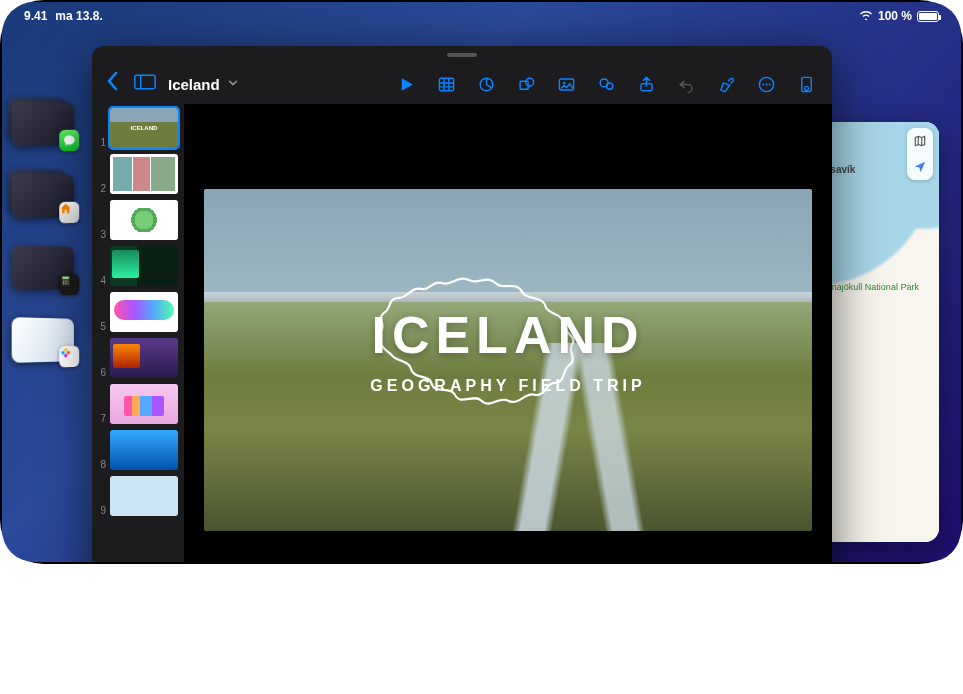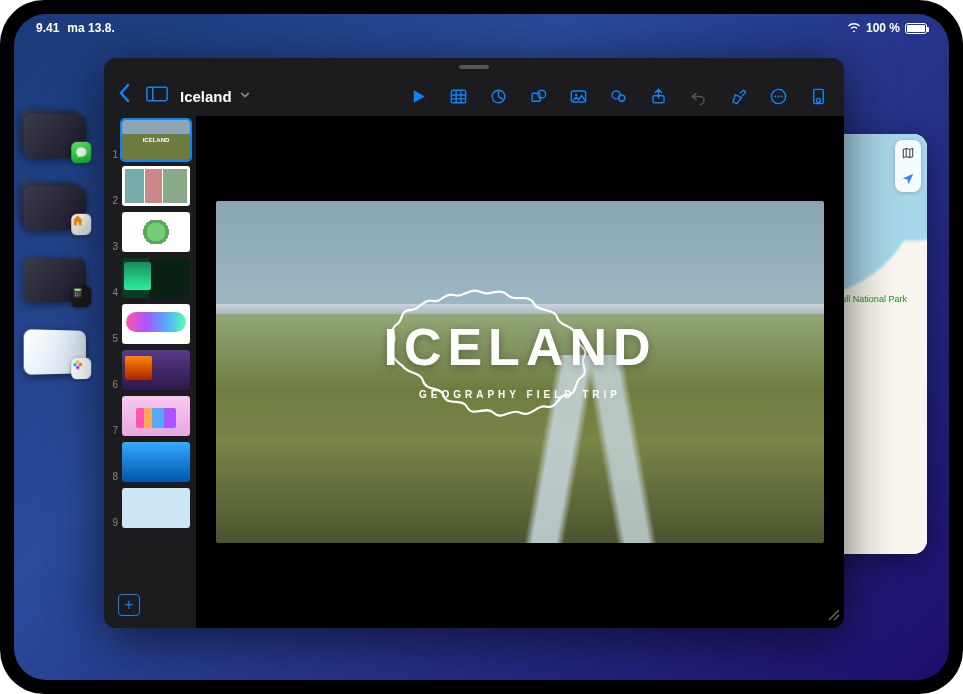--- a/index.html
+++ b/index.html
@@ -1,21 +1,21 @@
 <!DOCTYPE html>
 <html><head>
 <meta charset="utf-8">
 <style>
   * { margin: 0; padding: 0; box-sizing: border-box; }
   html, body { width: 963px; height: 694px; overflow: hidden; font-family: -apple-system, Helvetica, Arial, sans-serif; }
   .device {
-    width: 963px; height: 694px;
+    width: 963px; height: 564px;
     background: #000;
     border-radius: 44px;
-    padding: 14px;
+    padding: 2px;
     position: relative;
   }
   .screen {
     width: 100%; height: 100%;
     border-radius: 32px;
     background: linear-gradient(135deg,#1a3a7a 0%,#2a4a9a 35%,#1e0e6e 100%);
     position: relative;
     overflow: hidden;
   }
   
@@ -101,21 +101,21 @@
     background:linear-gradient(#8aa5b5 0%,#9db8c2 32%,#93a878 33%,#6e7d3f 55%,#7a8548 70%,#4a5530 100%);}
   .slide::before{content:"";position:absolute;left:0;right:0;top:30%;height:3%;background:linear-gradient(#c8d4da,#aeb8be);}
   .river{position:absolute;bottom:0;left:30%;width:60%;height:55%;background:
     linear-gradient(100deg,transparent 40%,rgba(200,215,222,.85) 42%,rgba(200,215,222,.85) 48%,transparent 50%),
     linear-gradient(80deg,transparent 55%,rgba(200,215,222,.8) 57%,rgba(200,215,222,.8) 63%,transparent 65%);}
   .iceland-outline{position:absolute;left:18%;top:18%;width:64%;height:60%;}
   .iceland-outline svg{width:100%;height:100%;}
   .slide-title{position:absolute;left:0;right:0;top:34%;text-align:center;color:#fff;
     font-size:52px;font-weight:700;letter-spacing:6px;text-shadow:0 2px 8px rgba(0,0,0,.3);}
   .slide-sub{position:absolute;left:0;right:0;top:55%;text-align:center;color:#fff;
-    font-size:10px;font-weight:600;letter-spacing:4px;}
+    font-size:16px;font-weight:600;letter-spacing:4px;}
   .kn-resize{position:absolute;right:4px;bottom:4px;color:#666;font-size:14px;}
   
   .th1{background:linear-gradient(#8aa5b5 0 35%,#6e7d3f 35% 100%);} .th1::after{content:"ICELAND";position:absolute;inset:0;display:flex;align-items:center;justify-content:center;color:#fff;font-size:6px;font-weight:700;}
   .th2{background:#fff;} .th2::before{content:"";position:absolute;left:3px;top:3px;right:3px;bottom:3px;background:linear-gradient(90deg,#7aa 0 30%,#fff 30% 32%,#c88 32% 60%,#fff 60% 62%,#8a8 62% 100%);}
   .th3{background:#fff;display:flex;align-items:center;justify-content:center;} .th3::before{content:"";width:60%;height:60%;background:radial-gradient(circle,#7c7 0 40%,#5a5 40% 55%,transparent 55%);}
   .th4{background:linear-gradient(90deg,#0a3a20 0 40%,#0a2015 40% 100%);} .th4::before{content:"";position:absolute;left:2px;top:4px;width:40%;height:70%;background:linear-gradient(#1a8a5a,#2af0a0);border-radius:2px;}
   .th5{background:#fff;} .th5::before{content:"";position:absolute;left:4px;top:8px;right:4px;height:50%;background:linear-gradient(90deg,#f5a,#a5f,#5af,#5fa);border-radius:10px;}
   .th6{background:linear-gradient(#5a3a8a,#2a1a4a);} .th6::before{content:"";position:absolute;left:3px;top:6px;width:40%;height:60%;background:linear-gradient(#f80,#a20);border-radius:2px;}
   .th7{background:linear-gradient(#f8c8f0,#e8a8e0);} .th7::before{content:"";position:absolute;left:20%;right:20%;top:30%;bottom:20%;background:linear-gradient(90deg,#f5a 0 20%,#fa5 20% 40%,#5af 40% 70%,#a5f 70% 100%);border-radius:2px;}
   .th8{background:linear-gradient(#3af,#05a);}

